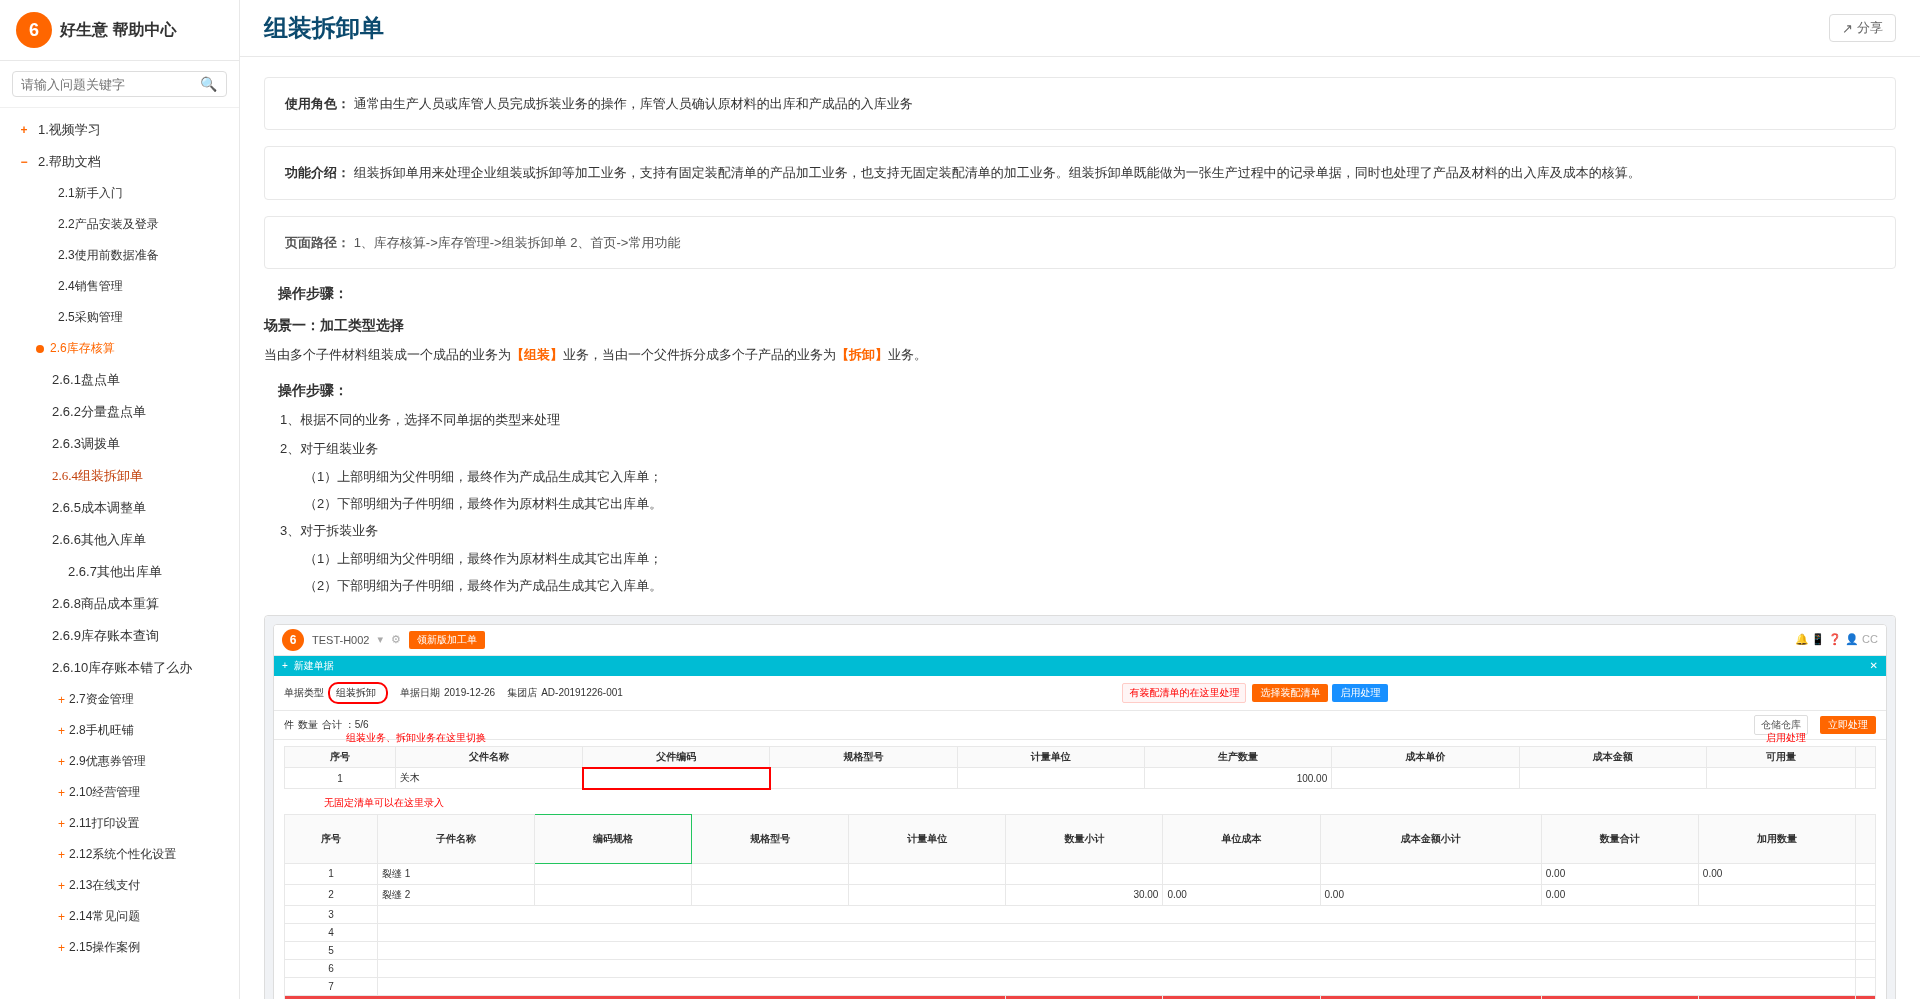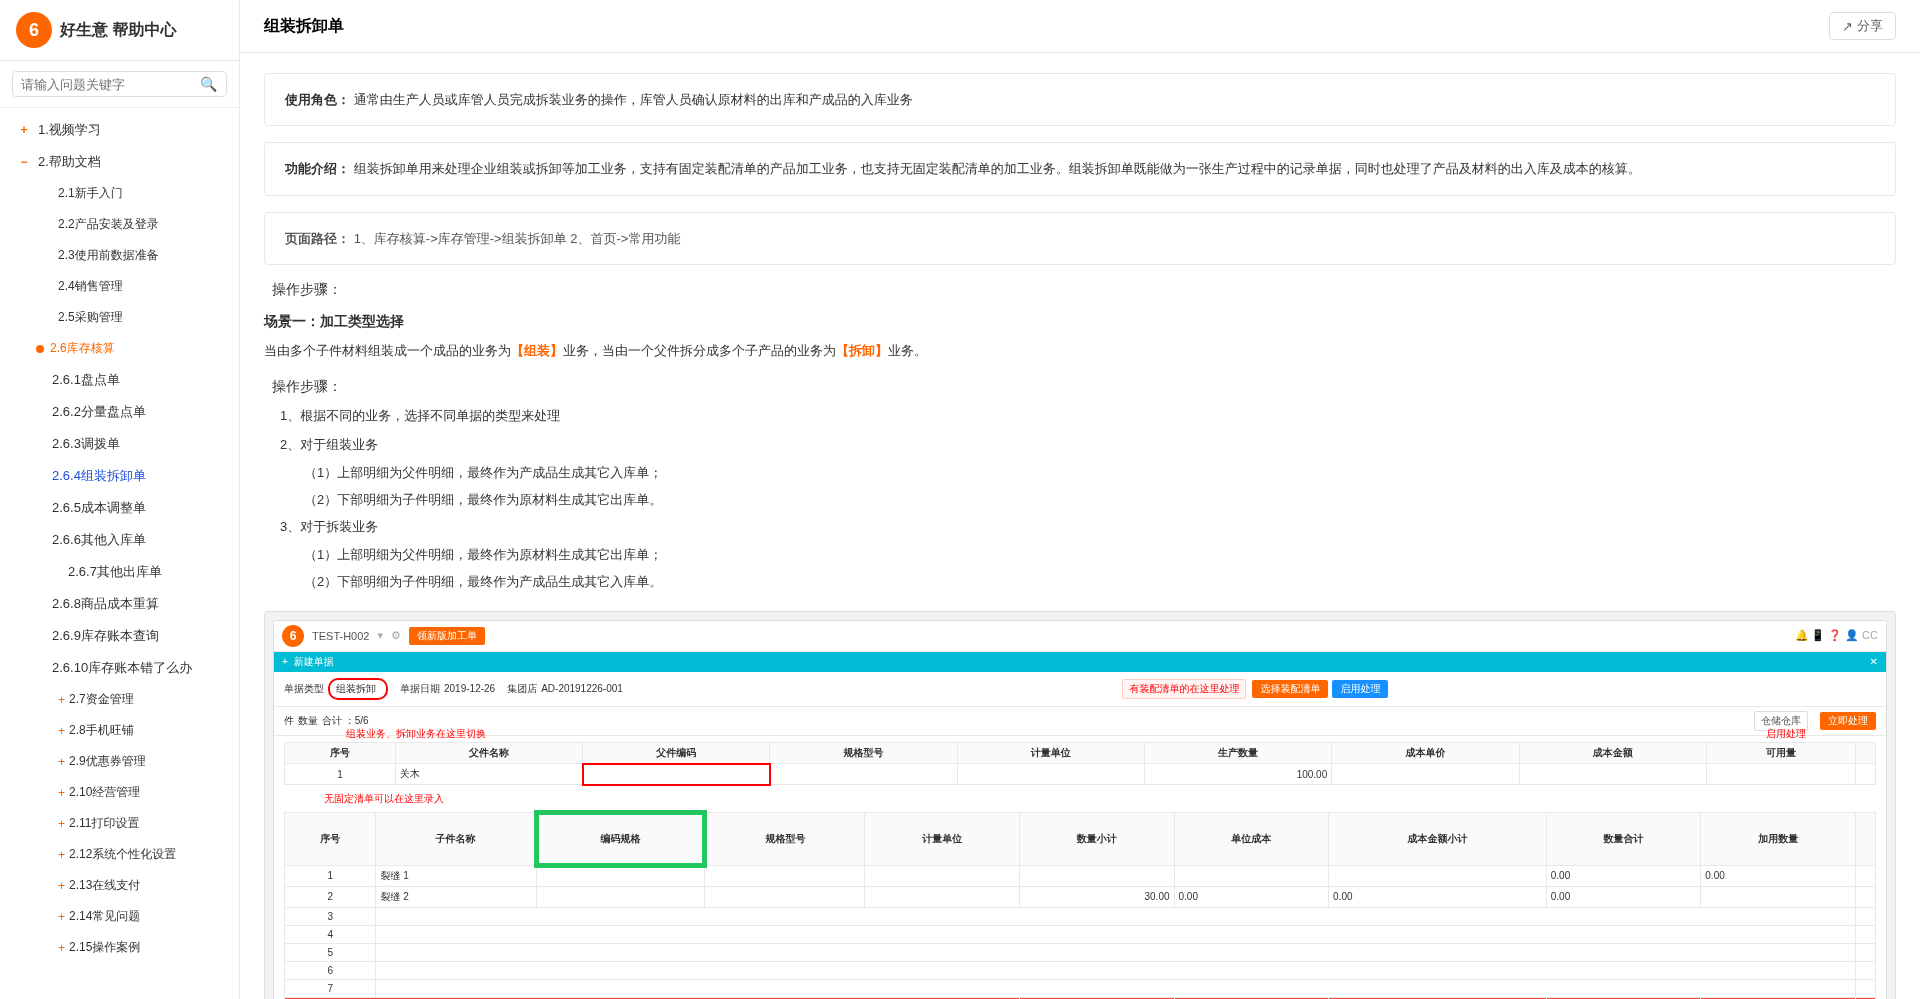--- a/index.html
+++ b/index.html
@@ -21,30 +21,30 @@
     .nav-item.active { color: #ff6600; }
     .nav-item .nav-icon { width: 16px; height: 16px; margin-right: 6px; display: flex; align-items: center; justify-content: center; font-size: 12px; flex-shrink: 0; }
     .nav-item .nav-icon.plus { color: #ff6600; font-weight: bold; }
     .nav-item .nav-icon.minus { color: #ff6600; font-weight: bold; }
     .nav-item.level2 { padding-left: 36px; font-size: 12px; }
     .nav-item.level1 { font-size: 13px; color: #333; }
 
     
     .main { flex: 1; display: flex; flex-direction: column; height: 100vh; overflow: hidden; }
     .main-header { background: #fff; border-bottom: 1px solid #e8e8e8; padding: 12px 24px; display: flex; align-items: center; justify-content: space-between; }
-    .main-title { font-size: 16px; font-weight: bold; color: #000000; }
+    .main-title { font-size: 24px; font-weight: bold; color: #0c4a6e; }
     .share-btn { display: flex; align-items: center; gap: 4px; color: #666; font-size: 13px; cursor: pointer; border: 1px solid #ddd; padding: 4px 12px; border-radius: 4px; background: #fff; }
 
     .main-body { flex: 1; overflow-y: auto; padding: 20px 24px; background: #fff; }
 
     .info-section { background: #fff; border: 1px solid #e8e8e8; border-radius: 4px; padding: 14px 20px; margin-bottom: 16px; font-size: 13px; line-height: 1.8; color: #333; }
     .info-section.path { color: #555; }
     .scenario-title { font-size: 14px; font-weight: bold; color: #333; margin: 14px 0 8px; }
     .content-text { font-size: 13px; line-height: 1.9; color: #333; margin-bottom: 8px; }
-    .steps-title { font-size: 14px; font-weight: normal; margin: 14px 8px 8px; }
+    .steps-title { font-size: 14px; font-weight: bold; margin: 14px 14px 8px; }
     .step-item { font-size: 13px; line-height: 1.9; margin-left: 16px; margin-bottom: 4px; }
     .sub-step { font-size: 13px; line-height: 1.9; margin-left: 40px; margin-bottom: 2px; }
 
     
     .screenshot-container { margin-top: 16px; border: 1px solid #ddd; border-radius: 4px; overflow: hidden; background: #fff; }
 
     .content-section { margin-bottom: 16px; }
   </style>
 </head>
 <body>
@@ -100,21 +100,21 @@
 
     <div class="nav-item" style="padding-left:52px;">
       <span>2.6.1盘点单</span>
     </div>
     <div class="nav-item" style="padding-left:52px;">
       <span>2.6.2分量盘点单</span>
     </div>
     <div class="nav-item" style="padding-left:52px;">
       <span>2.6.3调拨单</span>
     </div>
-    <div class="nav-item" style="padding-left:52px;color:#1d4ed8;">
+    <div class="nav-item" style="padding-left:52px;color:#c2410c;font-family:Liberation Serif, serif;">
       <span>2.6.4组装拆卸单</span>
     </div>
     <div class="nav-item" style="padding-left:52px;">
       <span>2.6.5成本调整单</span>
     </div>
     <div class="nav-item" style="padding-left:52px;">
       <span>2.6.6其他入库单</span>
     </div>
     <div class="nav-item" style="padding-left:68px;">
       <span>2.6.7其他出库单</span>
@@ -317,21 +317,21 @@
               </tbody>
             </table>
 
             <div style="color:#ff0000; font-size:10px; margin-bottom:4px; margin-left:40px;">无固定清单可以在这里录入</div>
 
             <table style="width:100%; border-collapse:collapse; font-size:10px;">
               <thead>
                 <tr style="background:#fafafa;">
                   <th style="border:1px solid #e8e8e8; padding:3px 4px;">序号</th>
                   <th style="border:1px solid #e8e8e8; padding:3px 4px;">子件名称</th>
-                  <th style="border:5px solid #22c55e; padding:17px 4px;">编码规格</th>
+                  <th style="border:1px solid #22c55e; padding:17px 4px;">编码规格</th>
                   <th style="border:1px solid #e8e8e8; padding:3px 4px;">规格型号</th>
                   <th style="border:1px solid #e8e8e8; padding:3px 4px;">计量单位</th>
                   <th style="border:1px solid #e8e8e8; padding:3px 4px;">数量小计</th>
                   <th style="border:1px solid #e8e8e8; padding:3px 4px;">单位成本</th>
                   <th style="border:1px solid #e8e8e8; padding:3px 4px;">成本金额小计</th>
                   <th style="border:1px solid #e8e8e8; padding:3px 4px;">数量合计</th>
                   <th style="border:1px solid #e8e8e8; padding:3px 4px;">加用数量</th>
                   <th style="border:1px solid #e8e8e8; padding:3px 4px; width:20px;"></th>
                 </tr>
               </thead>

